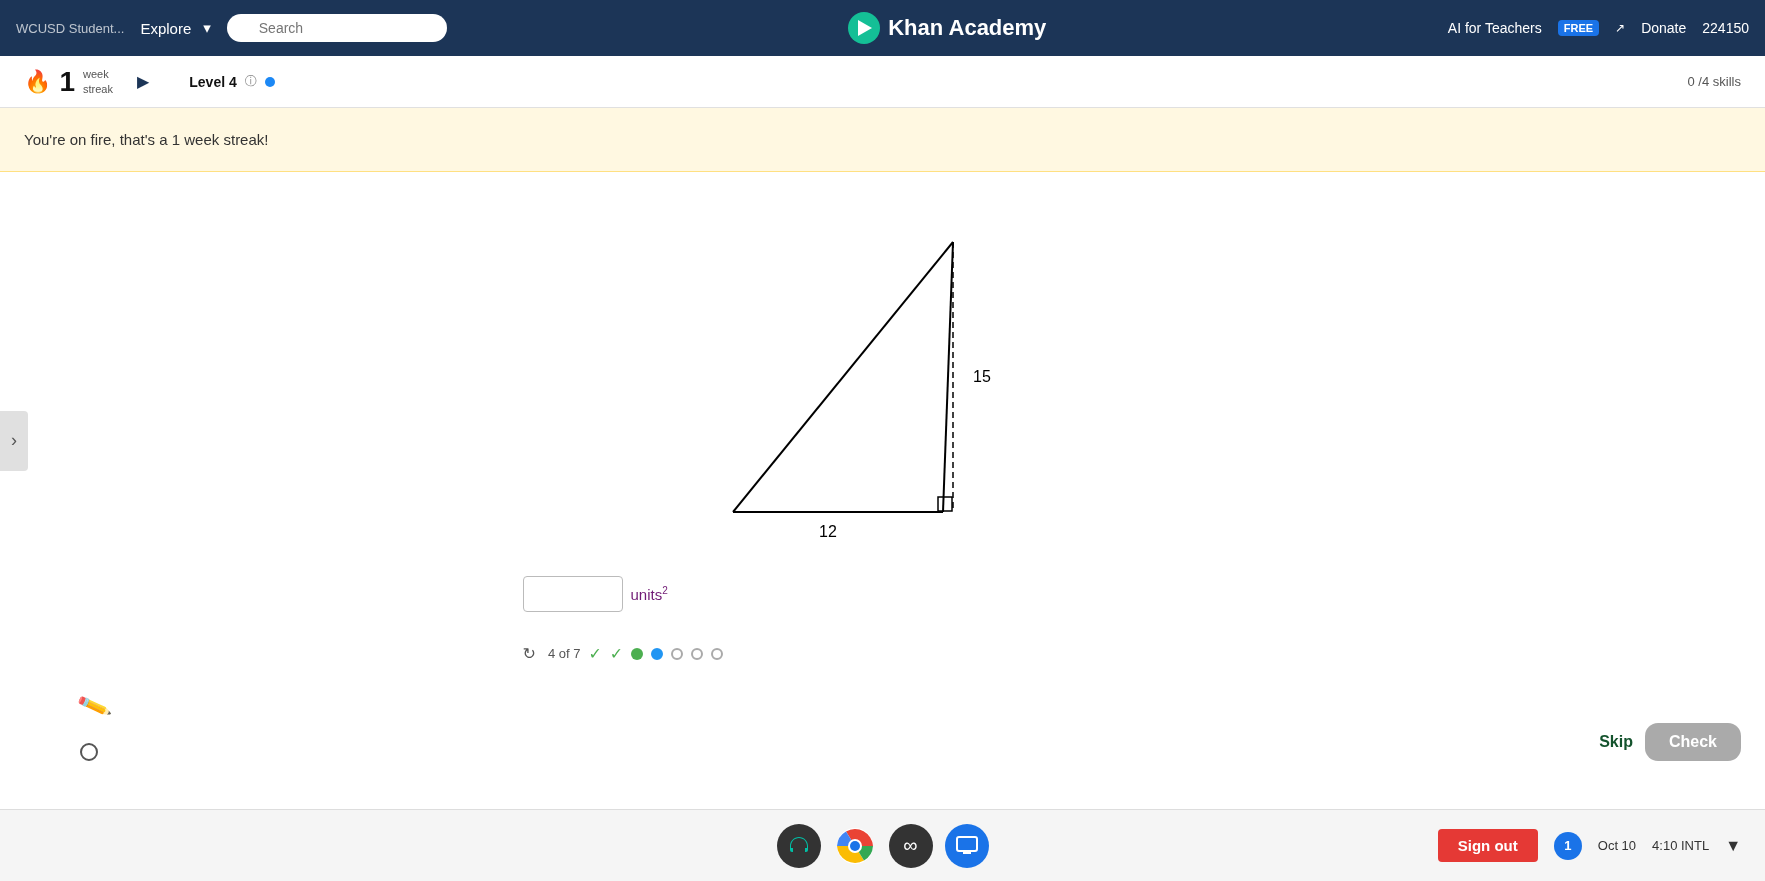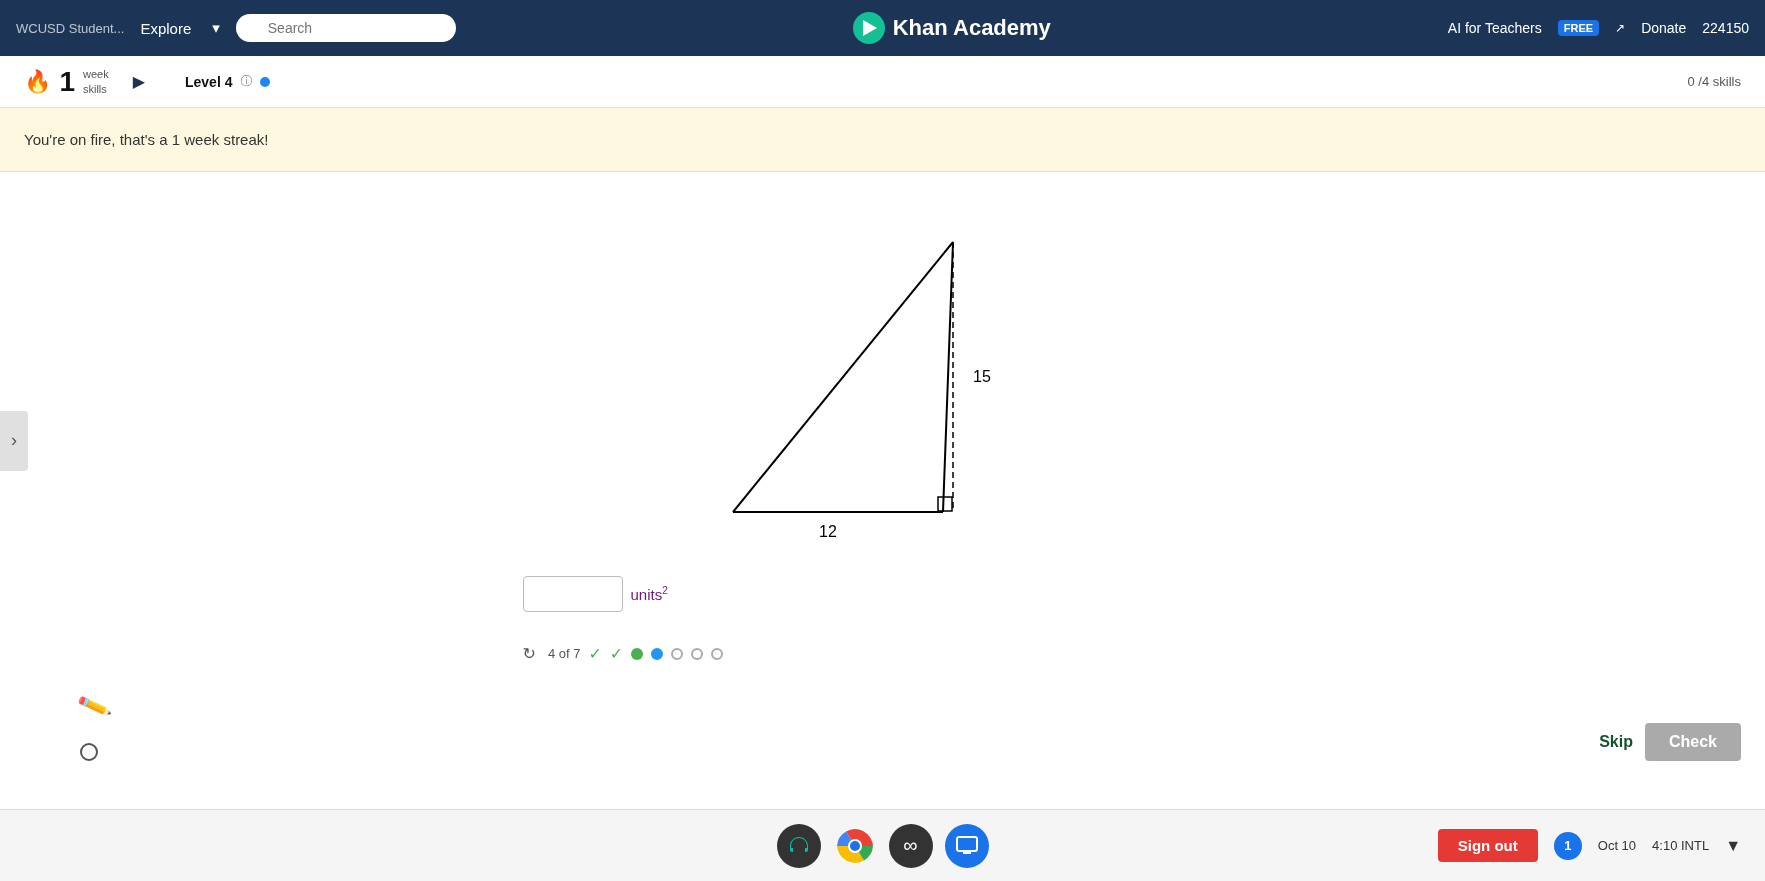--- a/index.html
+++ b/index.html
@@ -26,21 +26,21 @@
     .nav-brand {
       color: white;
       font-size: 13px;
       opacity: 0.7;
     }
     .nav-explore {
       color: white;
       font-size: 15px;
       display: flex;
       align-items: center;
-      gap: 21px;
+      gap: 12px;
       cursor: pointer;
     }
     .nav-search {
       background: white;
       border: none;
       border-radius: 14px;
       padding: 6px 12px 6px 32px;
       font-size: 14px;
       width: 220px;
       position: relative;
@@ -314,21 +314,21 @@
       border: none;
       color: #14532d;
       font-size: 16px;
       font-weight: 700;
       cursor: pointer;
     }
     .check-btn {
       background: #aaa;
       color: white;
       border: none;
-      border-radius: 4px;
+      border-radius: 13px;
       padding: 10px 24px;
       font-size: 16px;
       font-weight: 600;
       cursor: pointer;
     }
 
     
     .sidebar-toggle {
       position: absolute;
       left: 0;
@@ -400,21 +400,21 @@
     <span class="user-num">224150</span>
   </div>
 </div>
 
 <div class="progress-bar">
   <div class="streak-section">
     <span class="fire-icon">🔥</span>
     <span class="streak-num">1</span>
     <div class="streak-label">
       <div>week</div>
-      <div>skills</div>
+      <div>streak</div>
     </div>
   </div>
   <span class="play-btn">▶</span>
   <div class="level-section">
     <span class="level-label">Level 4</span>
     <span style="font-size:12px; color:#888;">ⓘ</span>
     <div class="level-dot"></div>
   </div>
   <span class="skills-counter">0 /4 skills</span>
 </div>

